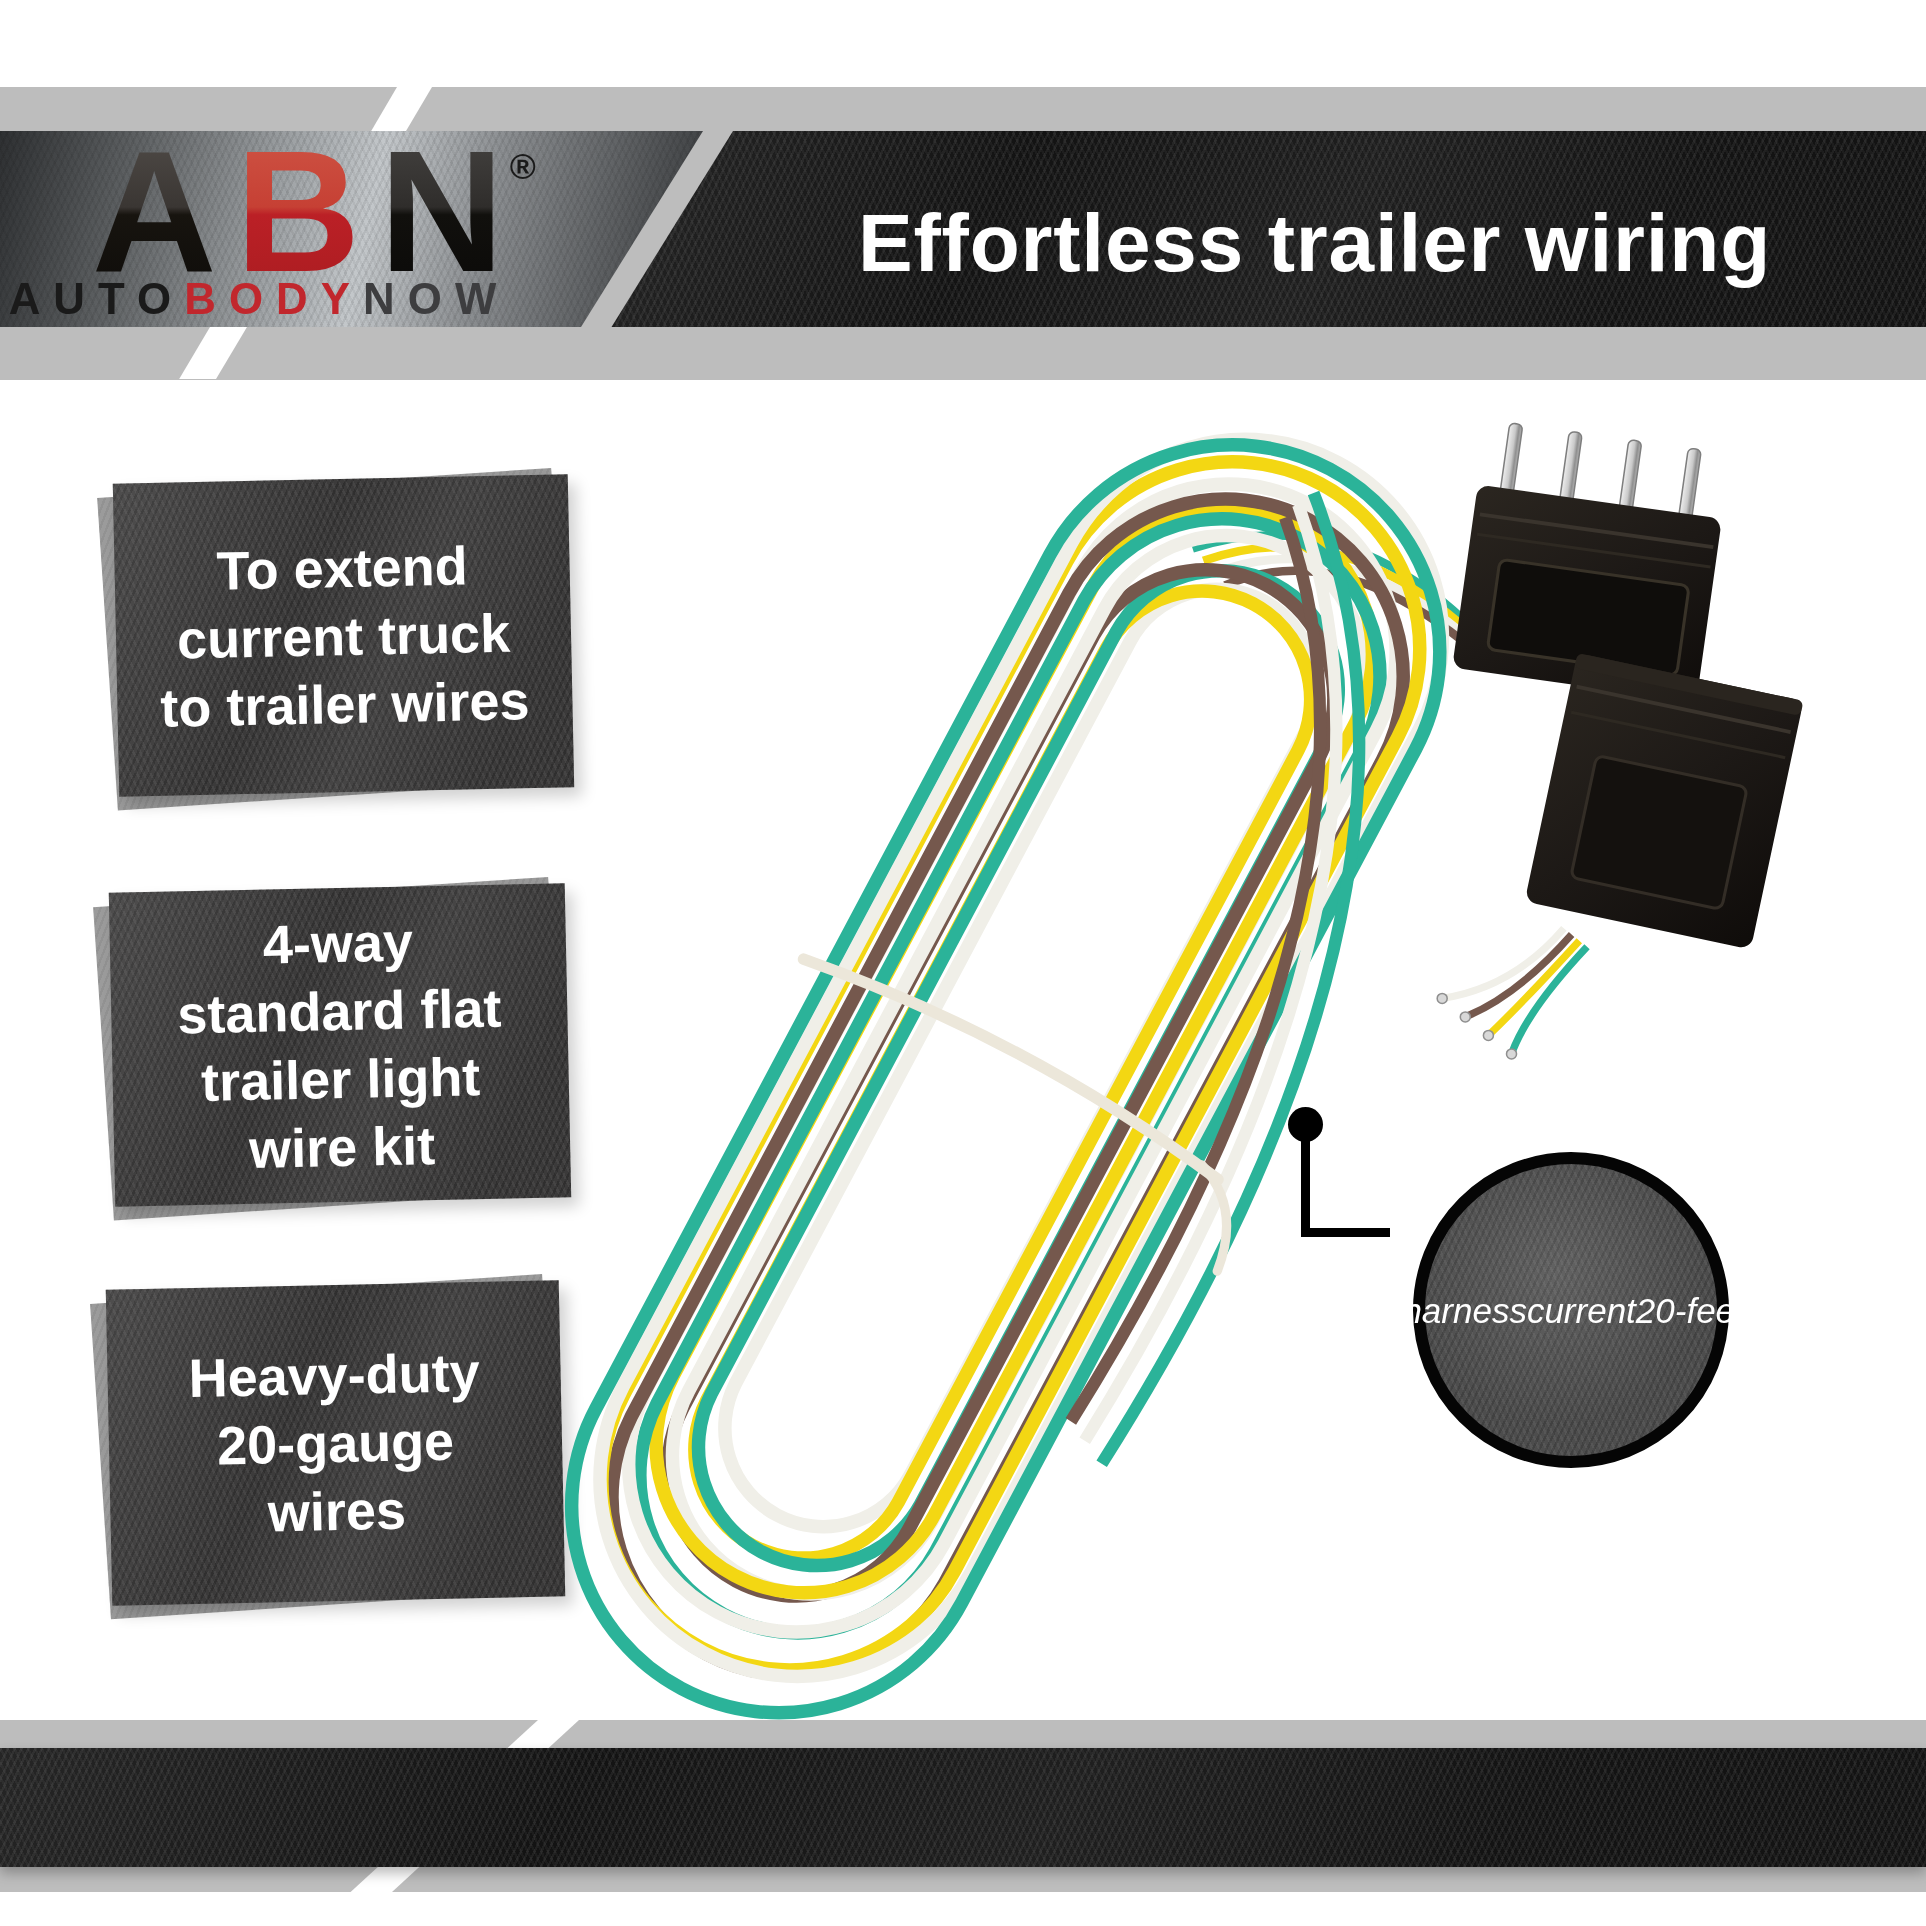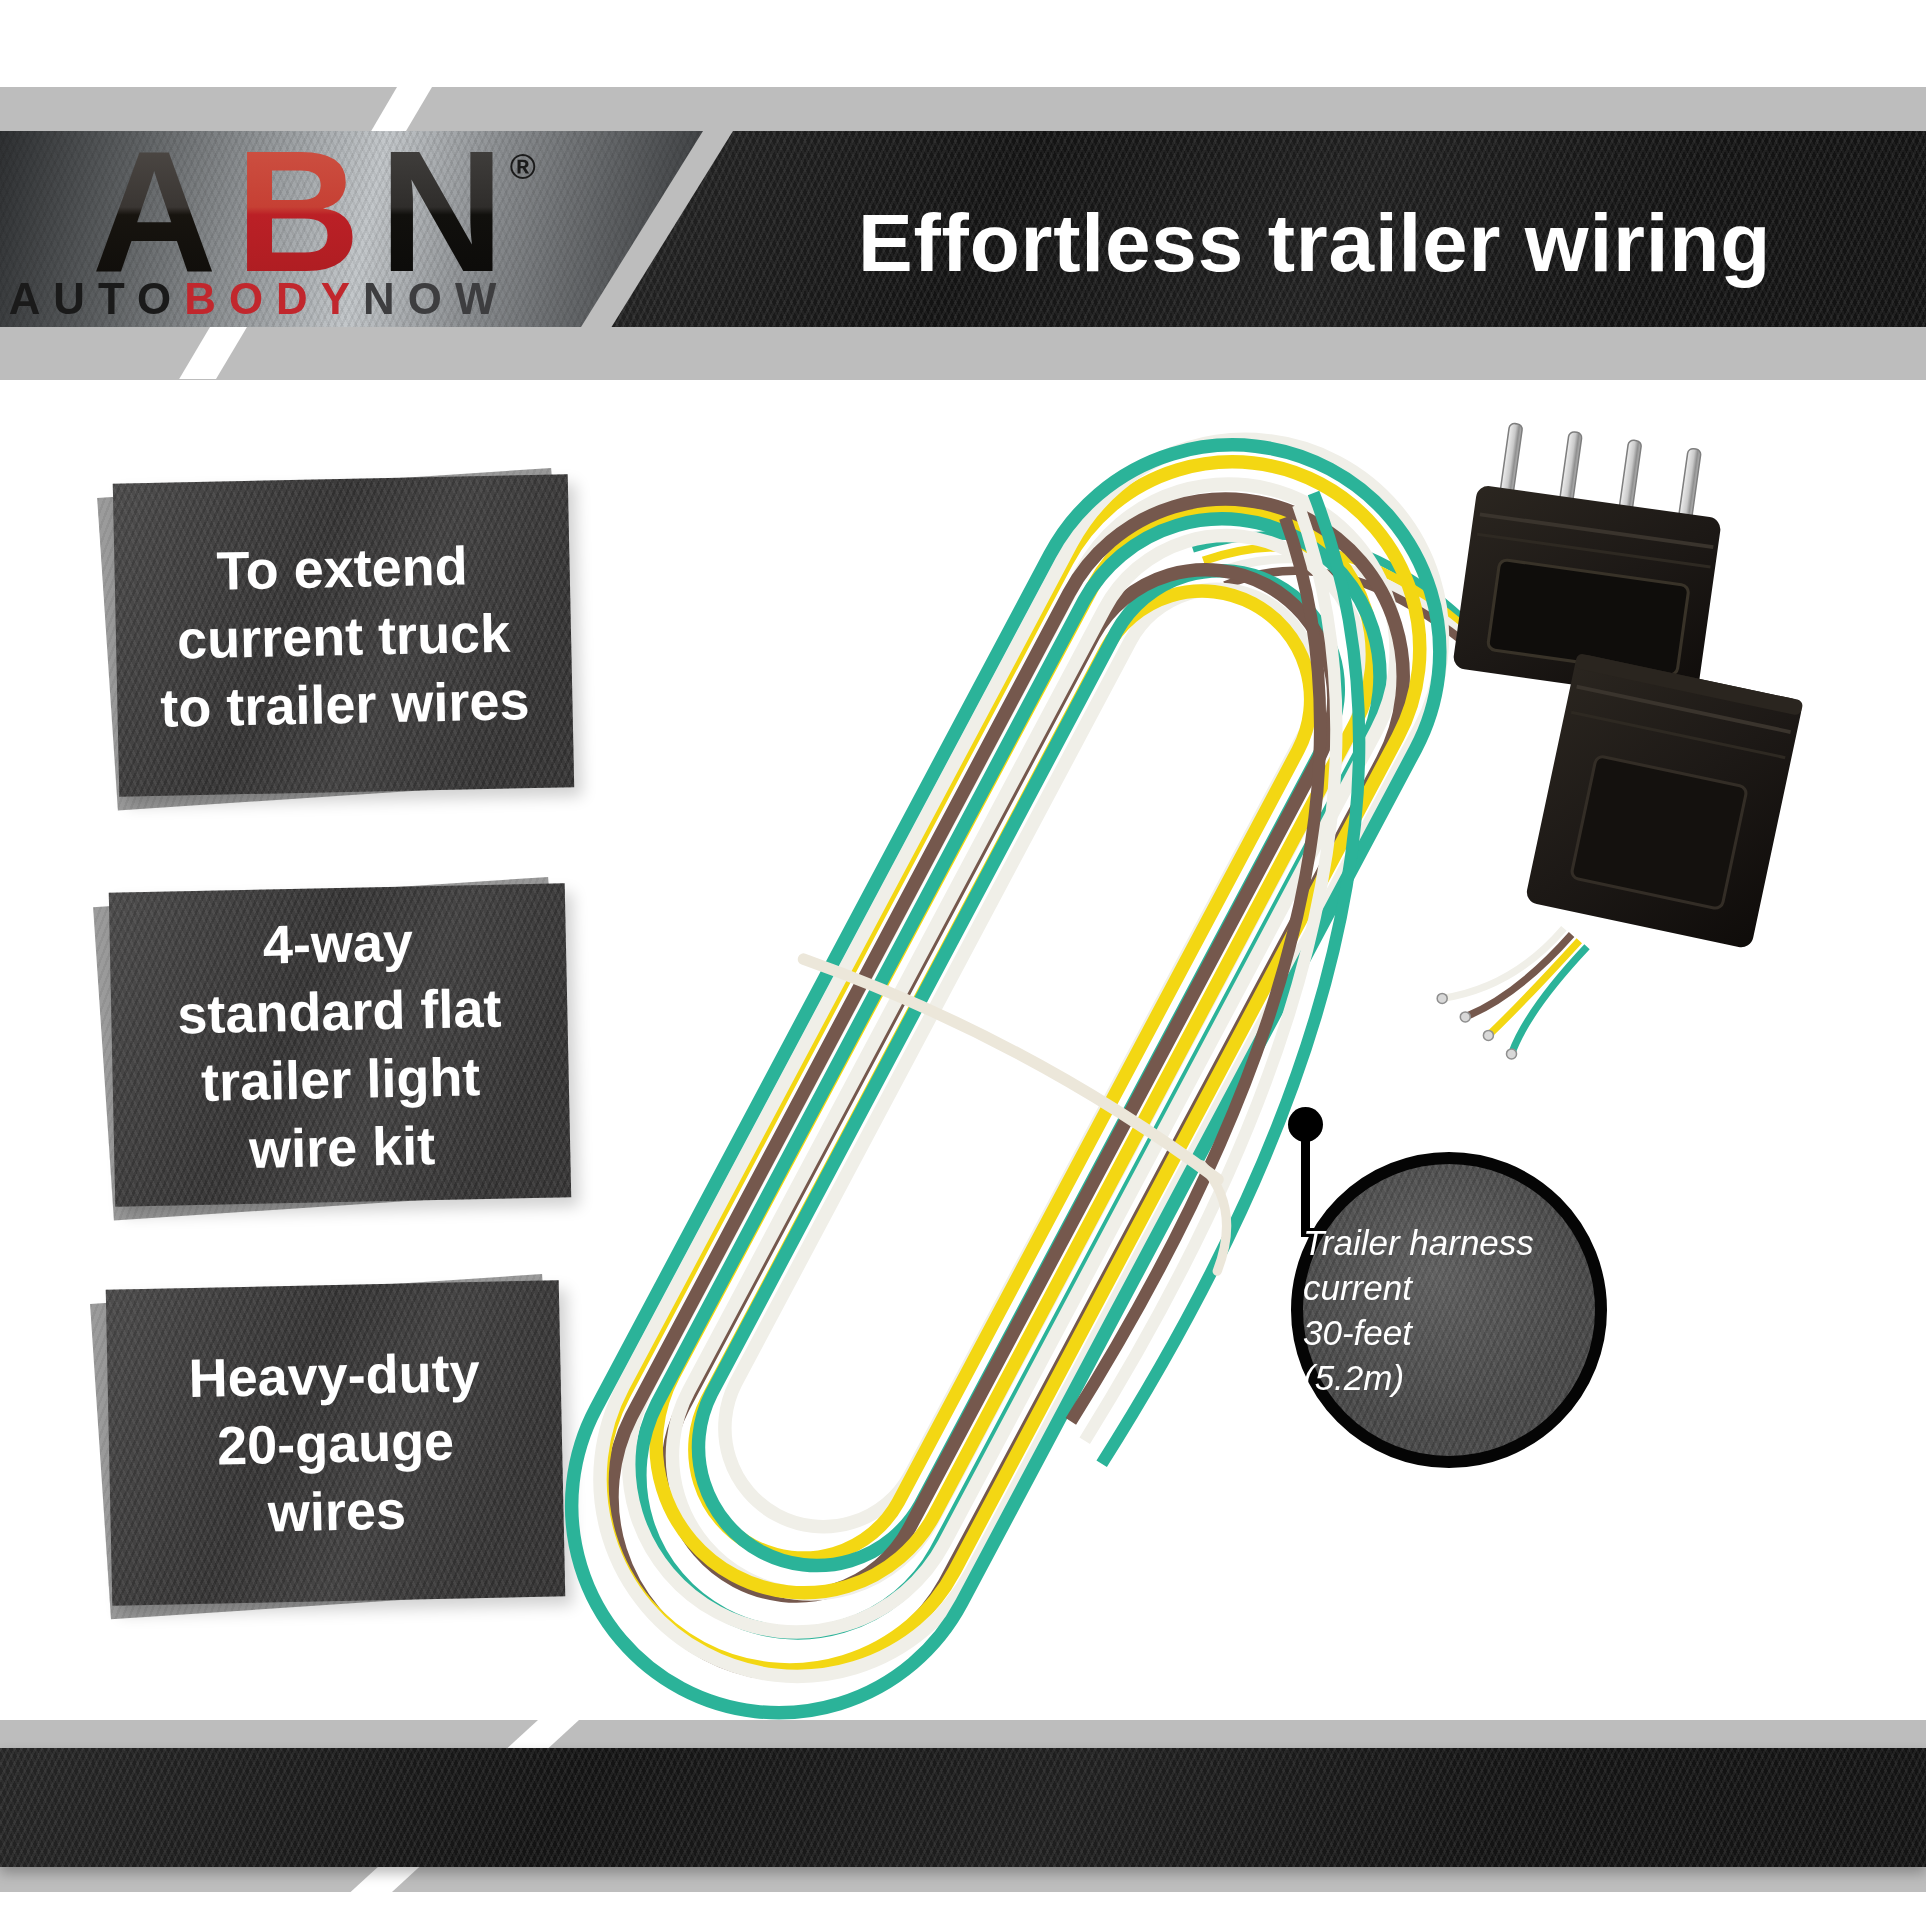--- a/index.html
+++ b/index.html
@@ -56,28 +56,28 @@
   .f2{left:112px;top:888px;width:456px;height:314px;}
   .f3{left:109px;top:1285px;width:453px;height:316px;}
 
   
   #harness-svg{position:absolute;left:0;top:0;width:1926px;height:1926px;z-index:4;}
 
   
   .callout-dot{position:absolute;left:1288px;top:1107px;width:35px;height:35px;border-radius:50%;background:#000;z-index:6;}
   .callout-line-v{position:absolute;left:1301px;top:1123px;width:9.2px;height:114px;background:#000;z-index:6;}
   .callout-line-h{position:absolute;left:1301px;top:1228px;width:89px;height:9.2px;background:#000;z-index:6;}
-  .callout-circle{position:absolute;left:1291px;top:1152px;width:316px;height:316px;border-radius:50%;
+  .callout-circle{position:absolute;left:1413px;top:1152px;width:316px;height:316px;border-radius:50%;
     border:12.3px solid #050505;z-index:6;
     background-color:#4d4d4d;
     background-image:
       radial-gradient(circle at 45% 38%, rgba(255,255,255,.12), rgba(255,255,255,0) 62%),
       repeating-linear-gradient(115deg, rgba(0,0,0,.16) 0 2.3px, rgba(0,0,0,0) 2.3px 6.2px),
       repeating-linear-gradient(65deg, rgba(255,255,255,.05) 0 2.3px, rgba(0,0,0,0) 2.3px 6.2px);
-    display:flex;flex-direction:column;align-items:flex-start;justify-content:center;}
+    display:flex;flex-direction:row;align-items:center;justify-content:center;}
   .callout-circle .line{color:#ffffff;font-size:35px;font-style:italic;line-height:45px;white-space:nowrap;}
 
   
   .band-bottom{position:absolute;left:0;top:1720px;width:1926px;height:172px;background:#bdbdbd;z-index:1;}
   .slash-c{left:339px;top:1720px;width:254px;height:172px;clip-path:polygon(199px 0,240px 0,53px 100%,11.6px 100%);}
   .carbon-bottom{position:absolute;left:0;top:1748px;width:1926px;height:119px;z-index:3;
     filter:drop-shadow(0 6.2px 6.2px rgba(0,0,0,.28));}
 </style>
 </head>
 <body>
@@ -221,21 +221,21 @@
       <rect x="2062" y="1000" width="200" height="162" rx="10" fill="#14110e" stroke="#332d26" stroke-width="4"></rect>
     </g>
   </svg>
 
   <div class="callout-line-v"></div>
   <div class="callout-line-h"></div>
   <div class="callout-dot"></div>
   <div class="callout-circle">
     <div class="line">Trailer harness</div>
     <div class="line">current</div>
-    <div class="line">30-feet</div>
+    <div class="line">20-feet</div>
     <div class="line">(5.2m)</div>
   </div>
 
   <div class="band-bottom"></div>
   <div class="slash slash-c"></div>
   <div class="carbon-bottom carbon-dark"></div>
 
 </div>
 
 

